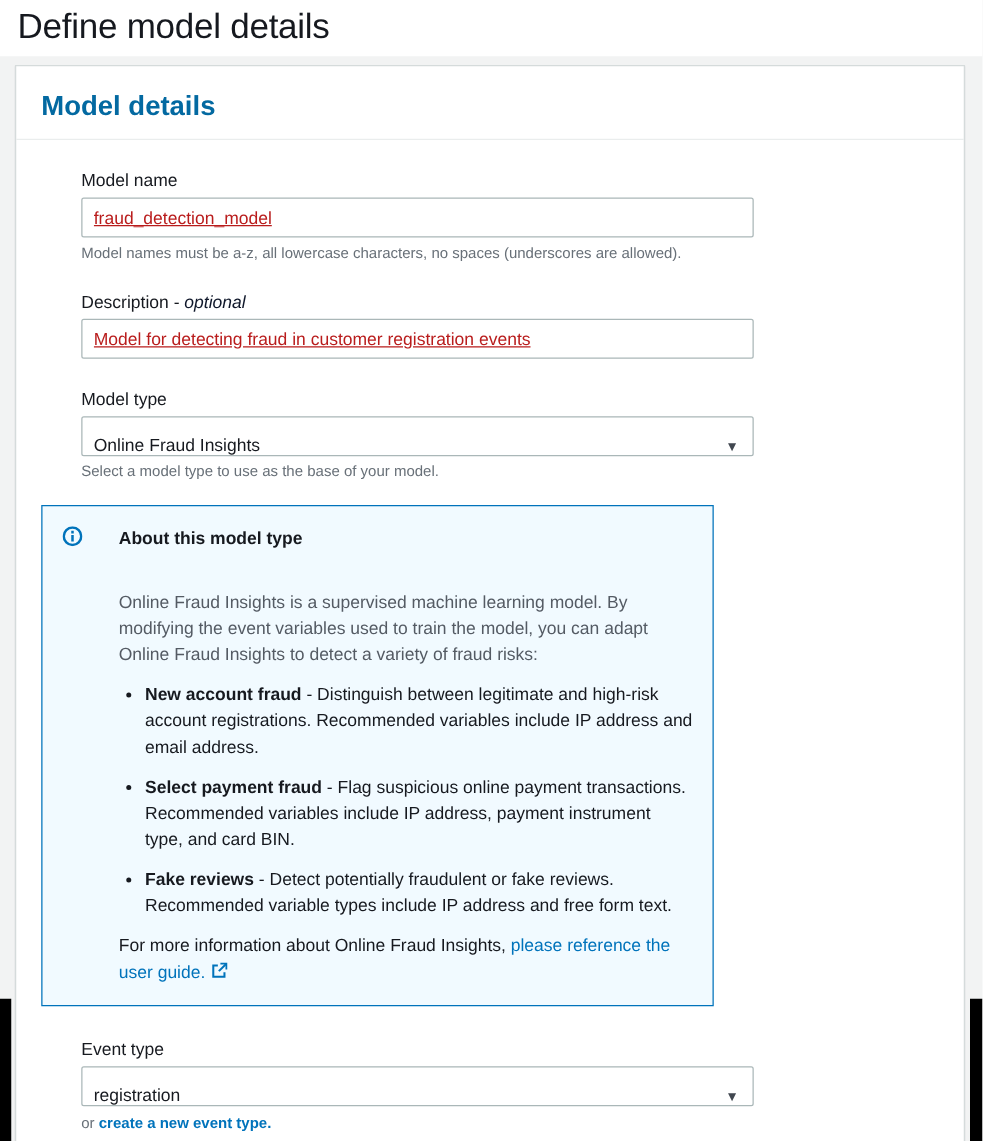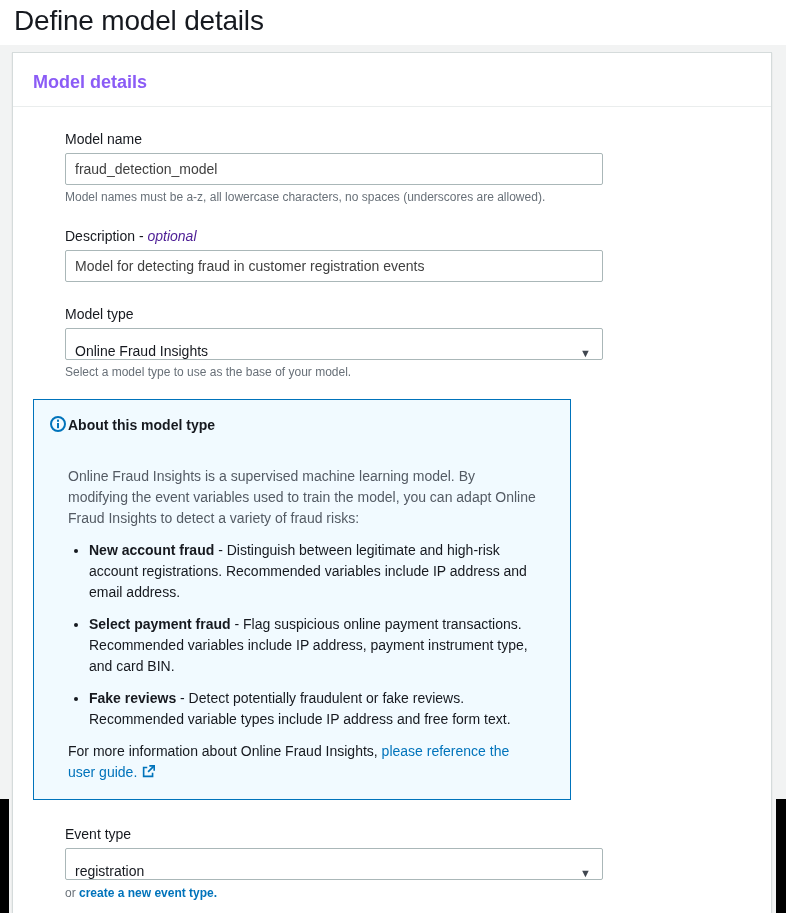--- a/index.html
+++ b/index.html
@@ -33,44 +33,45 @@
     border: 1px solid #d5dbdb;
     border-radius: 0;
     box-shadow: 0 1px 1px rgba(0,28,36,0.15);
     width: 760px;
     min-height: 840px;
   }
   .card-header {
     padding: 19px 20px 13px 20px;
     border-bottom: 1px solid #eaeded;
   }
-  .card-header h2 { font-size: 18px; font-weight: 700; color: #8b5cf6; }
+  .card-header h2 { font-size: 22px; font-weight: 700; color: #0369a1; }
 
   .card-body { padding: 24px 20px 40px 20px; }
 
   .field-group { margin-bottom: 24px; padding-left: 32px; }
   .field-label {
     display: block;
     font-size: 14px;
     color: #16191f;
     margin-bottom: 6px;
   }
-  .field-label .optional { font-style: italic; color: #4c1d95; }
+  .field-label .optional { font-style: italic; color: #0f172a; }
 
   .text-input {
     width: 538px;
     height: 32px;
     border: 1px solid #aab7b8;
     border-radius: 2px;
     padding: 0 9px;
     font-size: 14px;
     font-family: "Liberation Sans", sans-serif;
-    color: #404040;
+    color: #b91c1c;
     background: #fff;
     outline: none;
+    text-decoration: underline;
   }
   .help-text {
     margin-top: 5px;
     font-size: 12px;
     color: #687078;
   }
 
   .select-box {
     width: 538px;
     height: 32px;
@@ -92,21 +93,21 @@
   }
 
   
   .info-box {
     width: 538px;
     border: 1px solid #0073bb;
     background: #f1faff;
     padding: 15px 16px 16px 16px;
     margin: 20px 0 26px 0;
     display: flex;
-    gap: 2px;
+    gap: 29px;
     font-size: 14px;
   }
   .info-icon-col { flex: 0 0 16px; padding-top: 1px; }
   .info-content { width: 470px; line-height: 21px; }
   .info-title { font-weight: 700; color: #16191f; }
   .info-intro { margin-top: 30px; color: #545b64; }
   .info-bullets { margin: 11px 0 0 0; padding-left: 21px; color: #16191f; }
   .info-bullets li { margin-bottom: 11px; }
   .info-bullets .term { font-weight: 700; }
   .info-footer { color: #16191f; }

